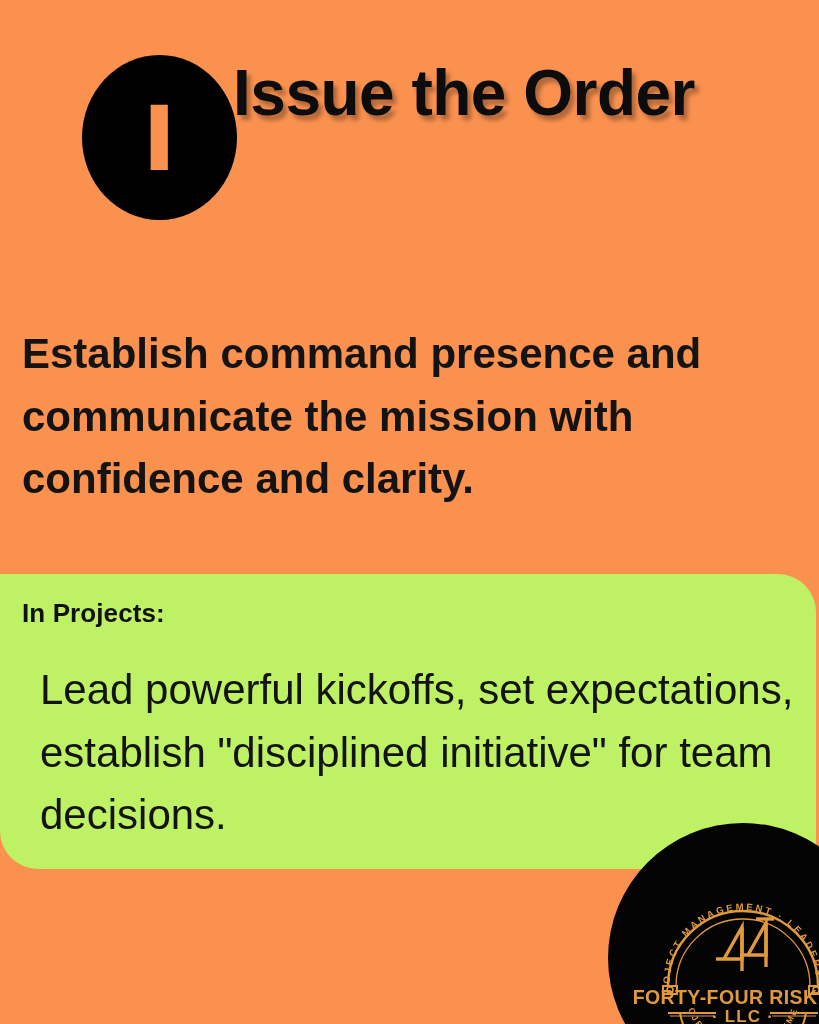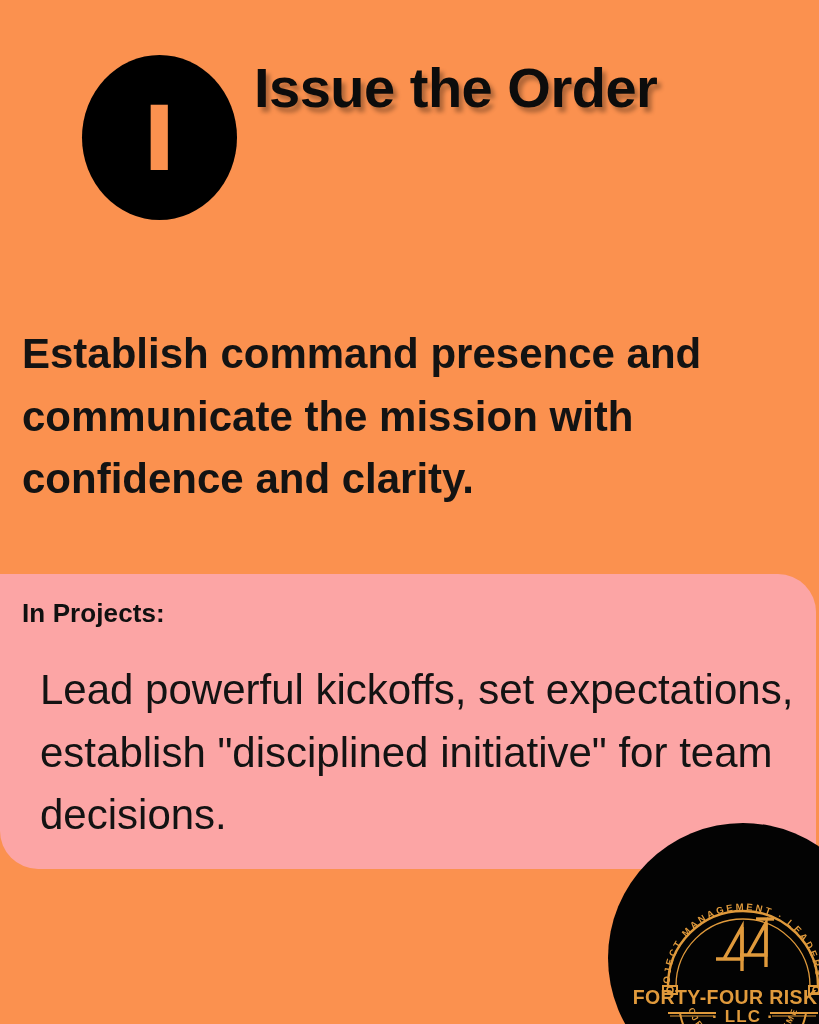--- a/index.html
+++ b/index.html
@@ -49,24 +49,24 @@
     font-size:95px;
     font-weight:700;
     color:#fb914f;
     line-height:1;
     letter-spacing:0;
     transform:scaleX(1.25);
   }
 
   #title {
     position:absolute;
-    left:254px;
+    left:233px;
     top:50px;
     width:540px;
-    font-size:56px;
+    font-size:64px;
     font-weight:700;
     line-height:1.35;
     color:#0c0c0c;
     letter-spacing:-0.5px;
     text-shadow:4px 5px 4px rgba(0,0,0,0.30);
   }
 
   
   #intro {
     position:absolute;
@@ -79,21 +79,21 @@
     font-weight:700;
   }
 
   
   #projects-panel {
     position:absolute;
     left:0;
     top:574px;
     width:816px;
     height:295px;
-    background:#fca5a5;
+    background:#bef264;
     border-radius:0 38px 0 38px;
   }
 
   #projects-label {
     position:absolute;
     left:22px;
     top:24px;
     font-size:26px;
     font-weight:700;
     color:#101010;

